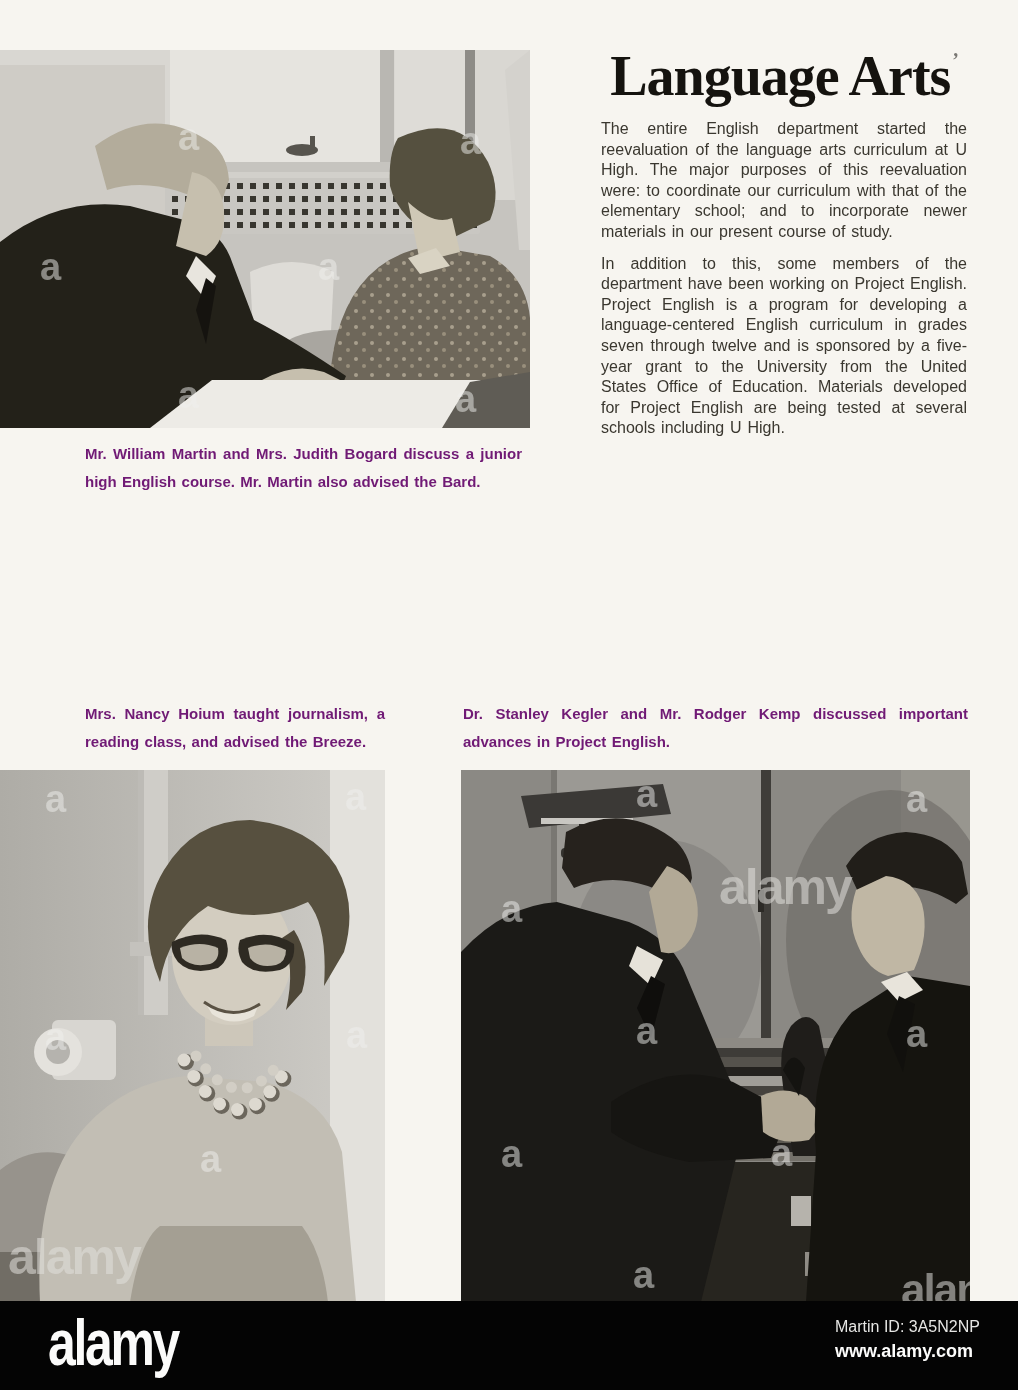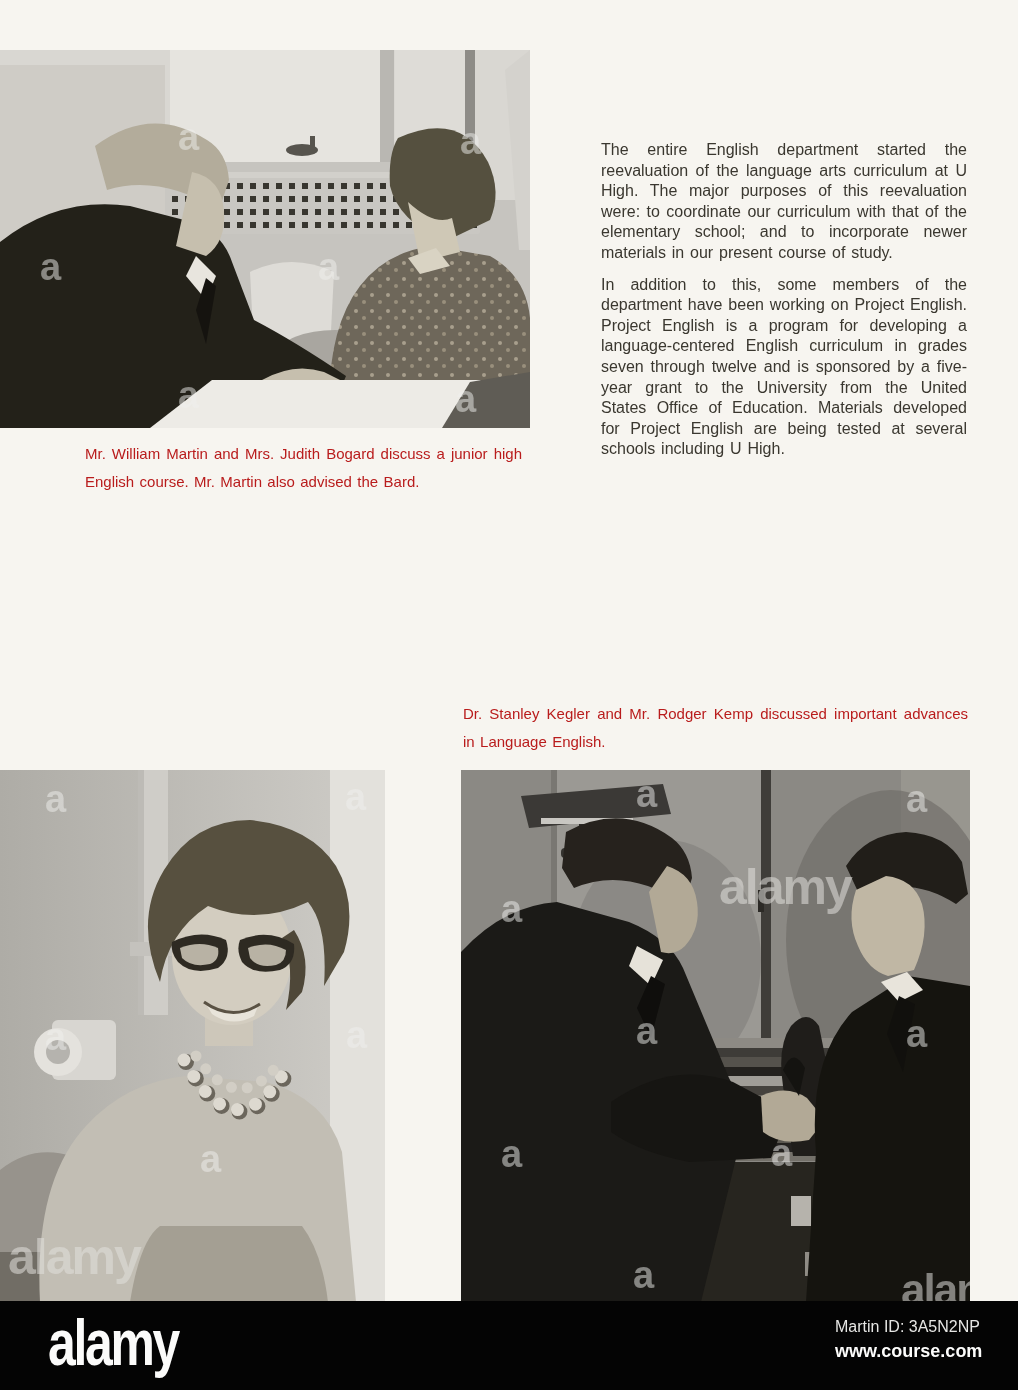--- a/index.html
+++ b/index.html
@@ -7,25 +7,25 @@
         font-family:"Liberation Sans",sans-serif;}
   .photo{position:absolute;overflow:hidden;background:#b5b3ae;}
   .photo svg{display:block;width:100%;height:100%;}
   #photo1{left:0;top:50px;width:530px;height:378px;}
   #photo2{left:0;top:770px;width:385px;height:532px;}
   #photo3{left:461px;top:770px;width:509px;height:532px;}
   .title{position:absolute;top:44px;right:60px;margin:0;white-space:nowrap;
          font-family:"Liberation Serif",serif;font-weight:700;font-size:56px;
          letter-spacing:-1px;color:#15130f;}
   .title-mark{font-size:20px;vertical-align:28px;opacity:.55;margin-left:2px;}
-  .bodycol{position:absolute;left:601px;top:140px;width:366px;color:#3a372f;
+  .bodycol{position:absolute;left:601px;top:119px;width:366px;color:#3a372f;
            font-size:16px;line-height:20.6px;text-align:justify;word-spacing:1.4px;}
   .bodycol p{margin:0 0 11px 0;}
-  .caption{position:absolute;font-weight:normal;font-size:15px;line-height:28px;
-           color:#b91c1c;text-align:justify;word-spacing:1.2px;}
+  .caption{position:absolute;font-weight:bold;font-size:15px;line-height:28px;
+           color:#701a75;text-align:justify;word-spacing:1.2px;}
   #cap1{left:85px;top:440px;width:437px;}
   #cap2{left:85px;top:700px;width:300px;}
   #cap3{left:463px;top:700px;width:505px;}
   .wm{position:absolute;font-weight:bold;color:rgba(240,240,238,.5);
       pointer-events:none;line-height:1;}
   .wm-a{font-size:38px;}
   .wm-word{font-size:50px;letter-spacing:-2px;color:rgba(225,224,220,.55);}
   .wm-word-dark{font-size:44px;letter-spacing:-2px;color:rgba(150,149,146,.85);}
   .footer-bar{position:absolute;left:0;top:1301px;width:1018px;height:89px;background:#040404;}
   .footer-logo{position:absolute;left:48px;top:10px;margin:0;color:#fbfbfa;font-weight:bold;
@@ -90,28 +90,30 @@
       <polygon points="470,332 530,322 530,378 442,378" fill="#5f5c55"></polygon>
     </svg>
     <span class="wm wm-a" style="left:178px;top:68px">a</span>
     <span class="wm wm-a" style="left:460px;top:72px">a</span>
     <span class="wm wm-a" style="left:40px;top:198px">a</span>
     <span class="wm wm-a" style="left:318px;top:198px">a</span>
     <span class="wm wm-a" style="left:178px;top:326px">a</span>
     <span class="wm wm-a" style="left:455px;top:330px">a</span>
   </div>
 
+  <h1 class="title"><span>Language Arts</span><span class="title-mark">’</span></h1>
 
   <div class="bodycol">
     <p>The entire English department started the reevaluation of the language arts curriculum at U High. The major purposes of this reevaluation were: to coordinate our curriculum with that of the elementary school; and to incorporate newer materials in our present course of study.</p>
     <p>In addition to this, some members of the department have been working on Project English. Project English is a program for developing a language-centered English curriculum in grades seven through twelve and is sponsored by a five-year grant to the University from the United States Office of Education. Materials developed for Project English are being tested at several schools including U High.</p>
   </div>
 
   <div class="caption" id="cap1">Mr. William Martin and Mrs. Judith Bogard discuss a junior high English course. Mr. Martin also advised the Bard.</div>
-  <div class="caption" id="cap3">Dr. Stanley Kegler and Mr. Rodger Kemp discussed important advances in Language English.</div>
+  <div class="caption" id="cap2">Mrs. Nancy Hoium taught journalism, a reading class, and advised the Breeze.</div>
+  <div class="caption" id="cap3">Dr. Stanley Kegler and Mr. Rodger Kemp discussed important advances in Project English.</div>
 
   <div class="photo" id="photo2">
     <svg viewBox="0 0 385 532" preserveAspectRatio="none">
       <defs>
         <linearGradient id="p2wall" x1="0" y1="0" x2="1" y2="0">
           <stop offset="0" stop-color="#aeaca6"></stop>
             <stop offset="1" stop-color="#cfcdc8"></stop>
         </linearGradient>
       </defs>
       <rect x="0" y="0" width="385" height="532" fill="url(#p2wall)"></rect>
@@ -226,17 +228,17 @@
     <span class="wm wm-a" style="left:40px;top:365px">a</span>
     <span class="wm wm-a" style="left:310px;top:364px">a</span>
     <span class="wm wm-a" style="left:172px;top:486px">a</span>
     <span class="wm wm-word-dark" style="left:440px;top:498px">alamy</span>
   </div>
 
   <div class="footer-bar">
     <p class="footer-logo">alamy</p>
     <div class="footer-right">
       <div>Martin ID: 3A5N2NP</div>
-      <div class="footer-url">www.course.com</div>
+      <div class="footer-url">www.alamy.com</div>
     </div>
   </div>
 
 </div>
 
 </body></html>

